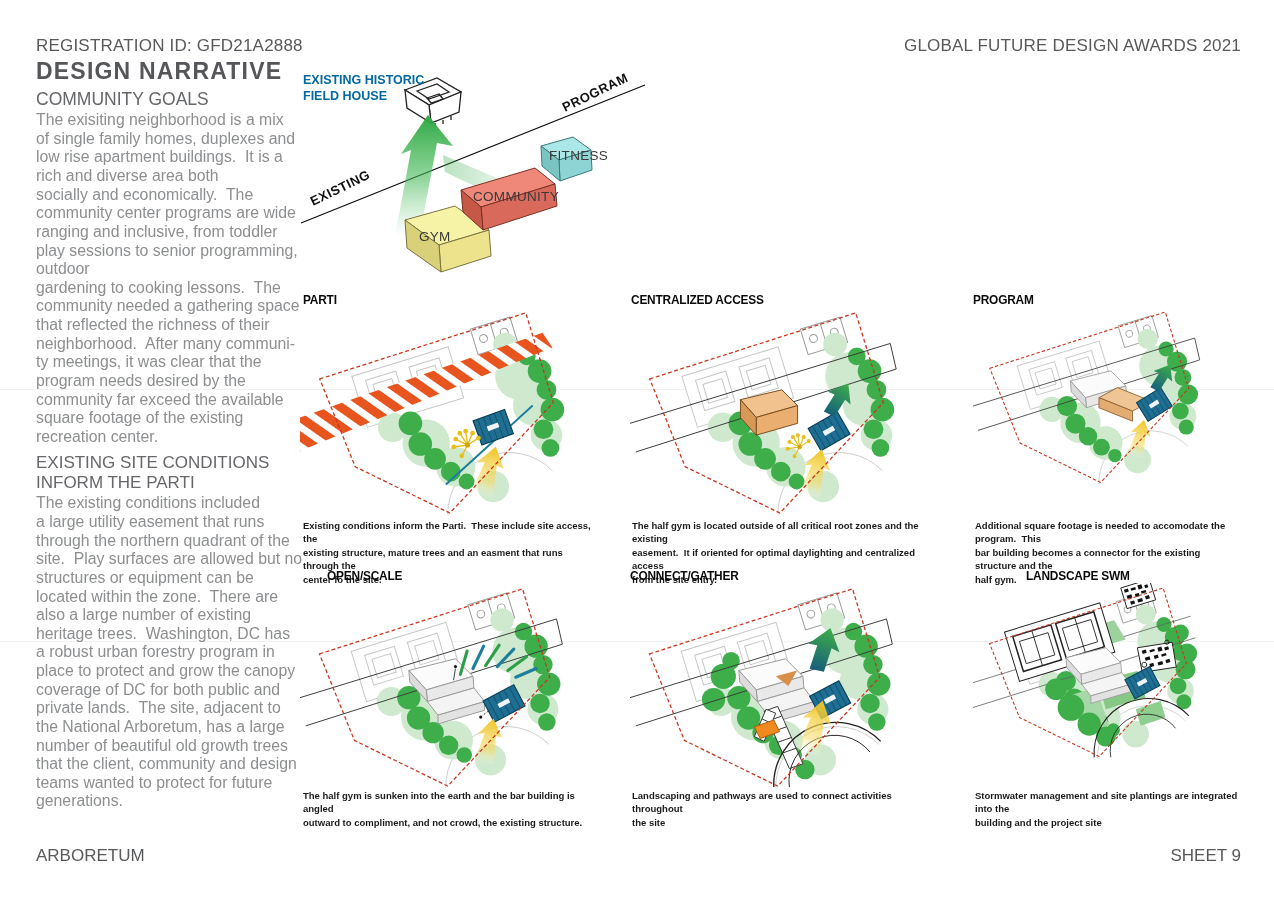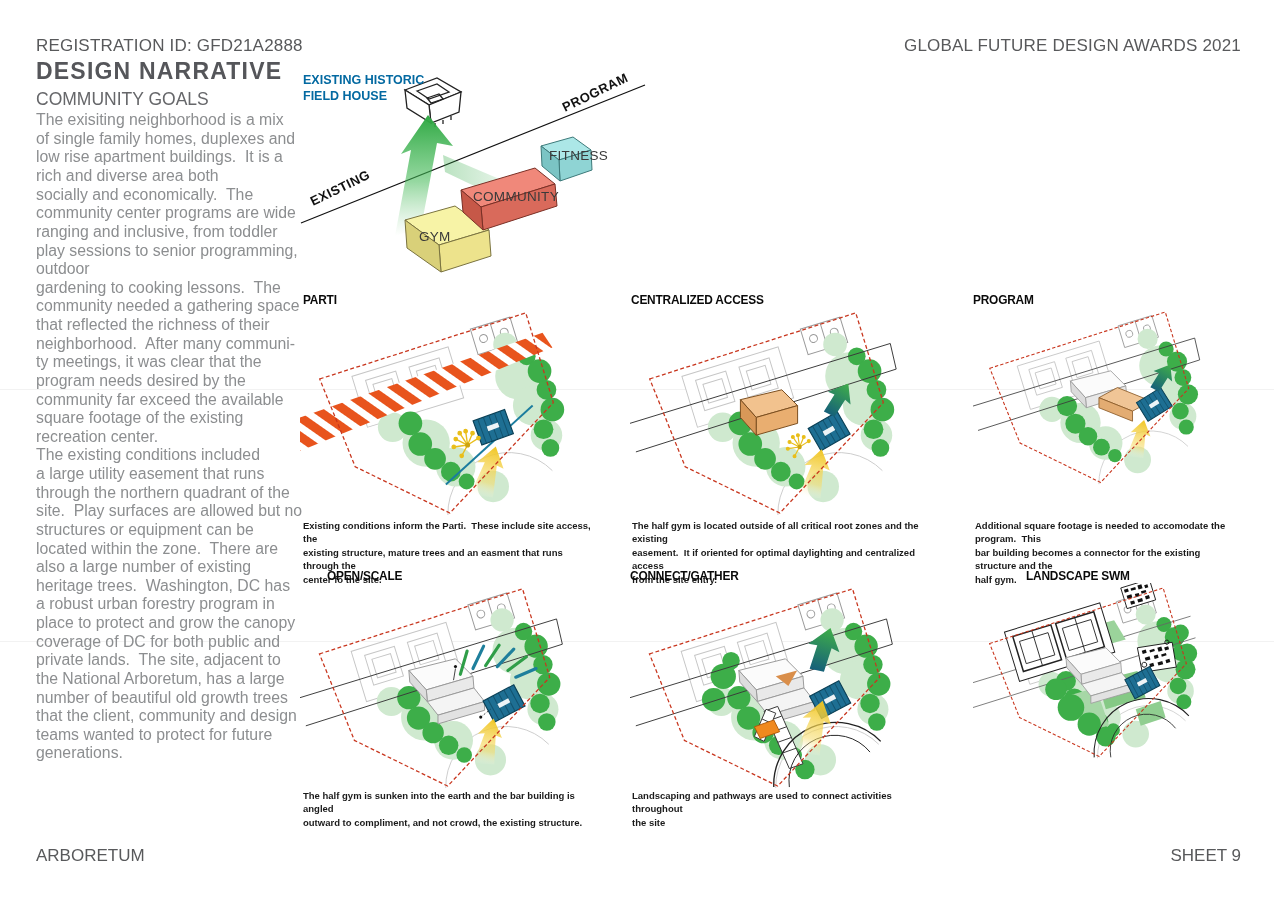--- a/index.html
+++ b/index.html
@@ -182,20 +182,22 @@
 outdoor
 gardening to cooking lessons.  The
 community needed a gathering space
 that reflected the richness of their
 neighborhood.  After many communi-
 ty meetings, it was clear that the
 program needs desired by the
 community far exceed the available
 square footage of the existing
 recreation center.</div>
+    <div class="nar-h3">EXISTING SITE CONDITIONS
+INFORM THE PARTI</div>
     <div class="nar-p">The existing conditions included
 a large utility easement that runs
 through the northern quadrant of the
 site.  Play surfaces are allowed but no
 structures or equipment can be
 located within the zone.  There are
 also a large number of existing
 heritage trees.  Washington, DC has
 a robust urban forestry program in
 place to protect and grow the canopy
@@ -438,17 +440,19 @@
       <path d="M 146 210 A 66 66 0 0 1 260 160" stroke-width="1.3"></path>
       <path d="M 166 210 A 44 44 0 0 1 244 175" stroke-width="1"></path>
     </g>
     <use href="#siteBoundary"></use>
   </svg>
 
   <div class="caption" style="left:303px; top:789px; width:290px">The half gym is sunken into the earth and the bar building is angled
 outward to compliment, and not crowd, the existing structure.</div>
   <div class="caption" style="left:632px; top:789px; width:292px">Landscaping and pathways are used to connect activities throughout
 the site</div>
+  <div class="caption" style="left:975px; top:789px; width:266px">Stormwater management and site plantings are integrated into the
+building and the project site</div>
 
   <div class="footer-left">ARBORETUM</div>
   <div class="footer-right">SHEET 9</div>
 
 </div>
 
 </body></html>

